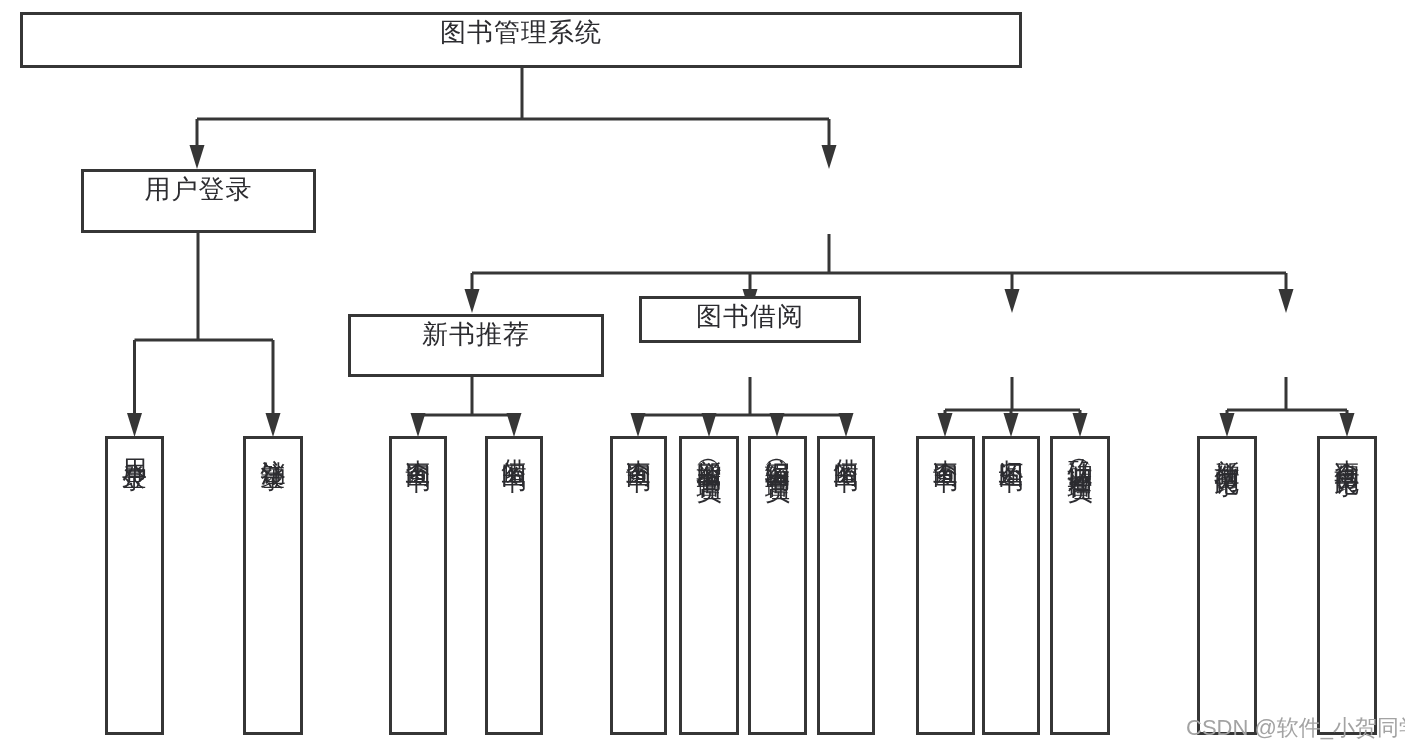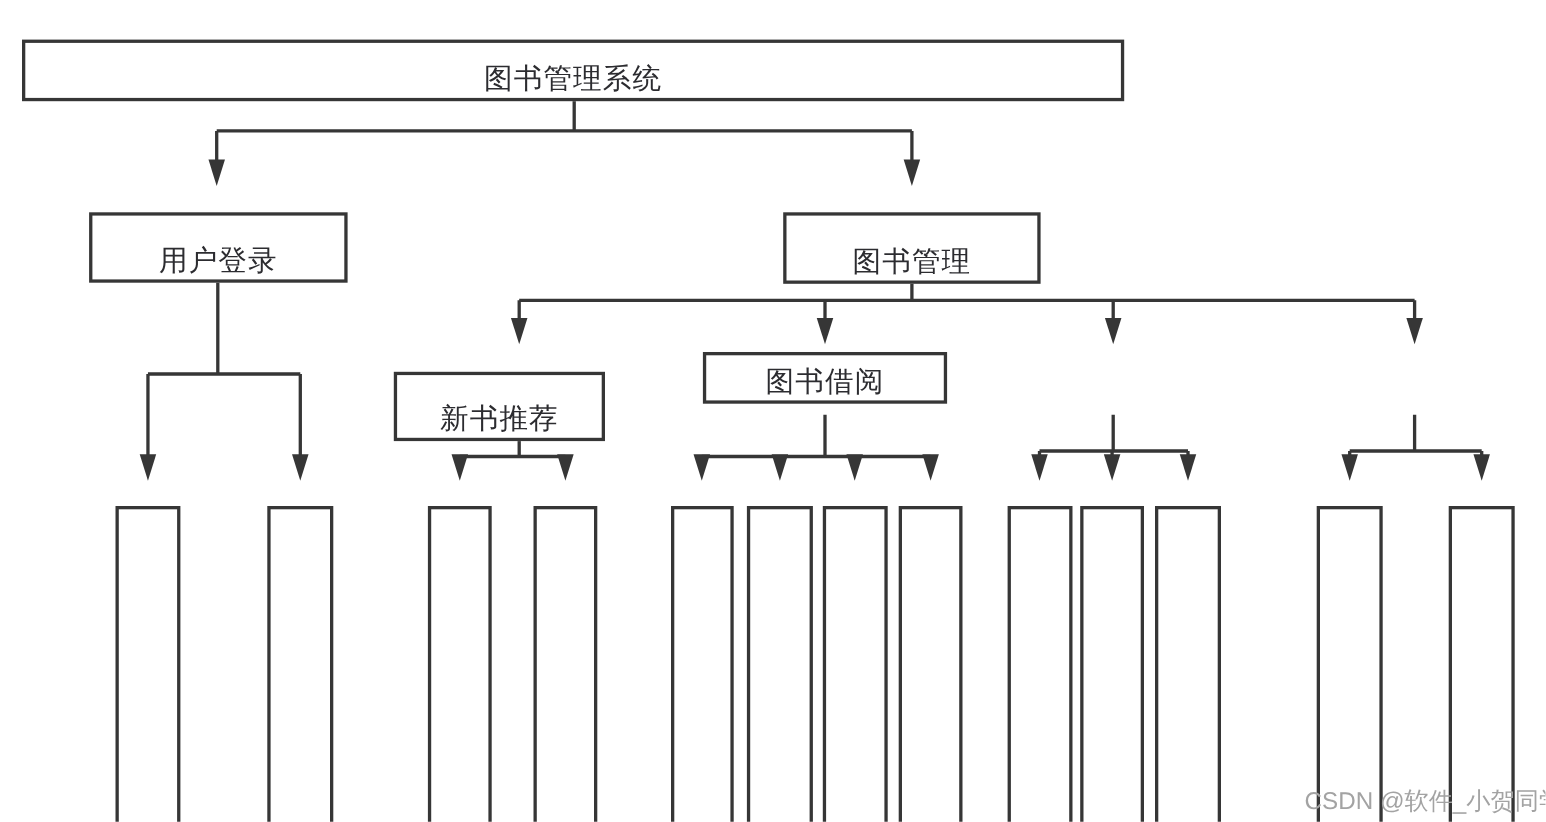--- a/index.html
+++ b/index.html
@@ -5,23 +5,22 @@
   :root{
     --line:#363636; --text:#2c2c30; --boxbg:#ffffff; --wm:#a3a3a3; --pagebg:#ffffff;
   }
   html,body{margin:0;padding:0;}
   body{width:1405px;height:747px;background:var(--pagebg);font-family:"Liberation Sans","DejaVu Sans",sans-serif;}
   .stage{position:relative;width:1405px;height:747px;overflow:hidden;}
   .wires{position:absolute;left:0;top:0;z-index:1;}
   .node{
     position:absolute;z-index:2;box-sizing:border-box;
     background:var(--boxbg);border:3px solid var(--line);
-    display:flex;align-items:flex-end;justify-content:center;
+    display:flex;align-items:flex-start;justify-content:center;
     color:var(--text);
-    margin-top:24px;
   }
   .h-node{font-size:26px;letter-spacing:1px;}
   .v-node{font-size:25px;}
   .v-node .vtext{
     writing-mode:vertical-rl;
     letter-spacing:3px;
     line-height:1;
   }
   .watermark{
     position:absolute;z-index:3;left:1186px;top:713px;
@@ -66,25 +65,22 @@
     </g>
   </svg>
 
   <div class="node h-node" style="left:20px;top:12px;width:1002px;height:56px">
     <span>图书管理系统</span>
   </div>
 
   <div class="node h-node" style="left:81px;top:169px;width:235px;height:64px">
     <span>用户登录</span>
   </div>
-  <div class="node h-node" style="left:712px;top:169px;width:234px;height:65px">
-    <span>图书管理</span>
-  </div>
 
-  <div class="node h-node" style="left:358px;top:314px;width:192px;height:63px">
+  <div class="node h-node" style="left:348px;top:314px;width:256px;height:63px">
     <span>新书推荐</span>
   </div>
   <div class="node h-node" style="left:639px;top:296px;width:222px;height:47px">
     <span>图书借阅</span>
   </div>
 
   <div class="node v-node" style="left:105px;top:436px;width:59px;height:299px">
     <span class="vtext">用户登录</span>
   </div>
   <div class="node v-node" style="left:243px;top:436px;width:60px;height:299px">

